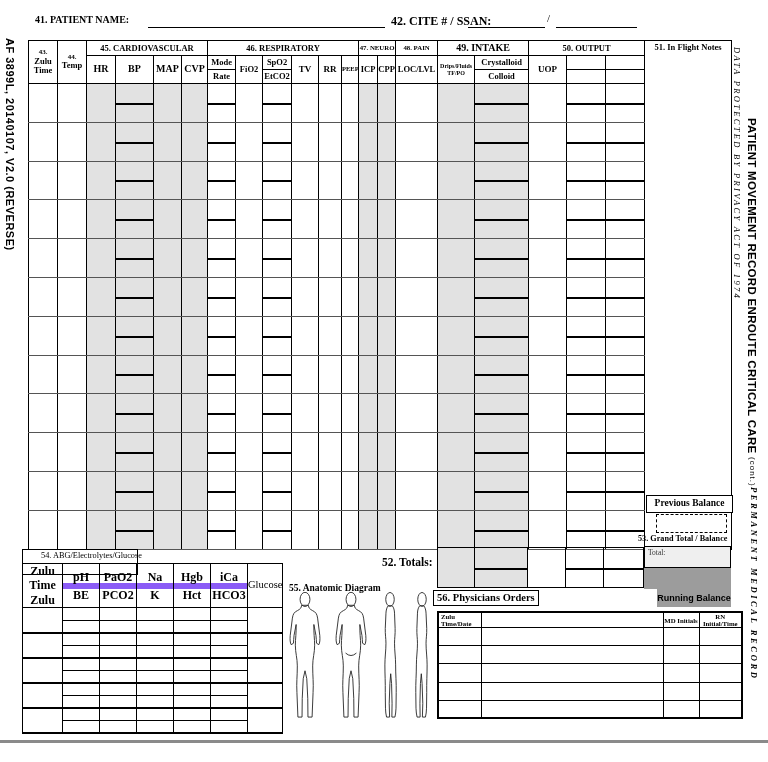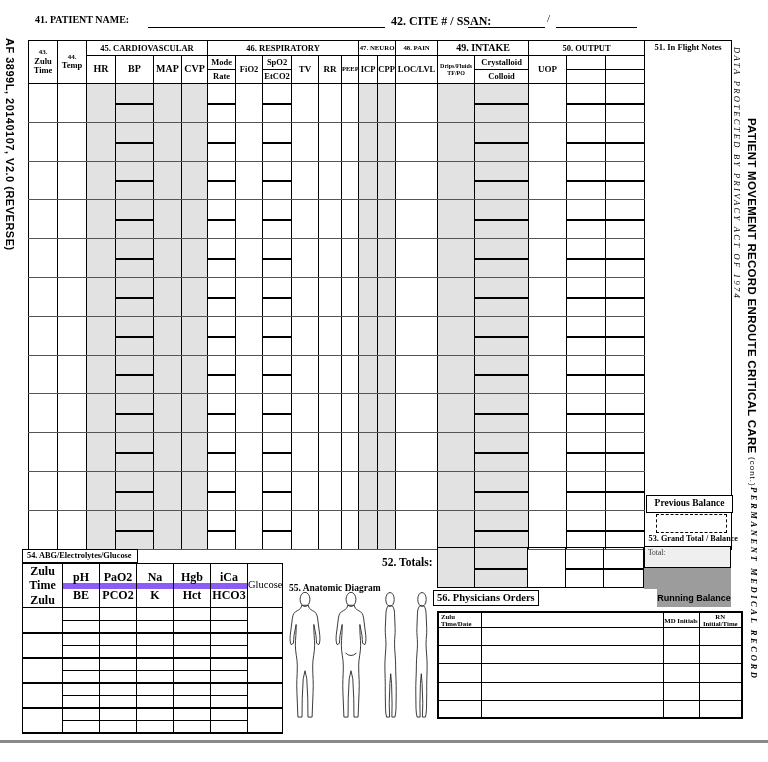--- a/index.html
+++ b/index.html
@@ -49,30 +49,30 @@
           border:1px solid #000;border-bottom-width:1.5px;}
   .tc{position:relative;box-sizing:border-box;border-right:1px solid #000;height:100%;}
   .tc:last-child{border-right:none;}
   .tc .half{position:absolute;left:0;right:0;top:0;height:50%;border-bottom:2px solid #000;}
   .totals-label{left:382px;top:556px;font-weight:bold;font-size:11.5px;white-space:nowrap;}
 
   
   .prevbox{left:646px;top:495px;width:87px;height:18px;border:1.6px solid #000;box-sizing:border-box;
            text-align:center;font-weight:bold;font-size:9.5px;line-height:15px;background:#fff;}
   .dashbox{left:656px;top:514px;width:71px;height:19px;border:1.2px dashed #000;box-sizing:border-box;}
-  .grandlbl{left:638px;top:534px;width:100px;text-align:right;font-weight:bold;font-size:8.2px;white-space:nowrap;}
+  .grandlbl{left:638px;top:534px;width:100px;text-align:left;font-weight:bold;font-size:8.2px;white-space:nowrap;}
   .totalbox{left:644px;top:546px;width:87px;height:22px;background:#efefef;border:1px solid #000;box-sizing:border-box;
             font-size:7.5px;color:#333;padding:1px 0 0 3px;}
   .darkbox{left:644px;top:568px;width:87px;height:21px;background:#9c9c9c;}
   .runlbl{left:657px;top:589px;width:74px;height:18px;background:#9c9c9c;text-align:center;
           font-weight:bold;font-size:9px;line-height:18px;font-family:"Liberation Sans",sans-serif;}
 
   
-  .abgtitle{left:22px;top:549px;width:116px;height:14px;border:1.5px solid #000;box-sizing:border-box;
-            font-weight:bold;font-size:8.3px;line-height:11px;padding-left:4px;background:#fff;white-space:nowrap;}
+  .abgtitle{left:22px;top:549px;width:116px;height:26px;border:1.5px solid #000;box-sizing:border-box;
+            font-weight:normal;font-size:8.3px;line-height:11px;padding-left:18px;background:#fff;white-space:nowrap;}
   .abg{left:22px;top:563px;width:260px;border-collapse:collapse;table-layout:fixed;border:1.5px solid #000;}
   .abg th,.abg td{padding:0;border:1px solid #000;}
   .abg tr{height:25px;}
   .abg th{font-weight:bold;font-size:12px;text-align:center;line-height:1.2;}
   .abg .athsp div{height:12px;line-height:12px;}
   .abg .athsp .t{border-bottom:6px solid #8b5cf6;}
   .abg .athg{font-weight:normal;font-size:10.5px;}
   .abg tbody td{border-bottom:2px solid #000;}
   .asp{position:relative;}
   .asp .half{position:absolute;left:0;right:0;top:0;height:50%;border-bottom:1.3px solid #000;}

